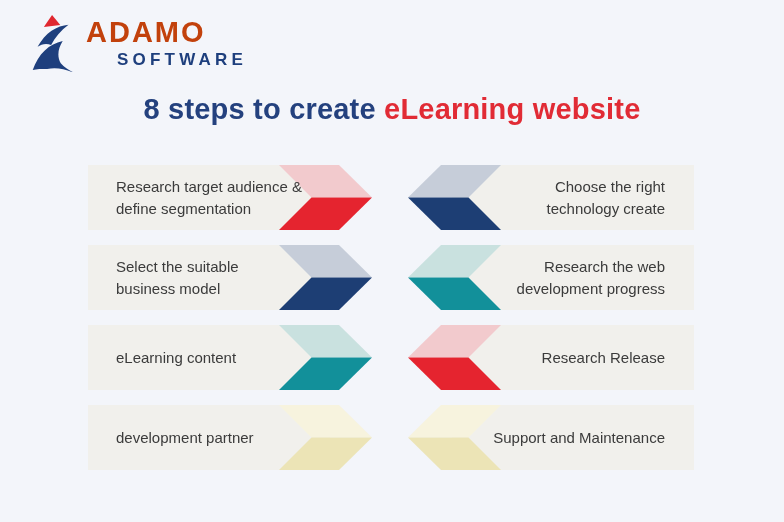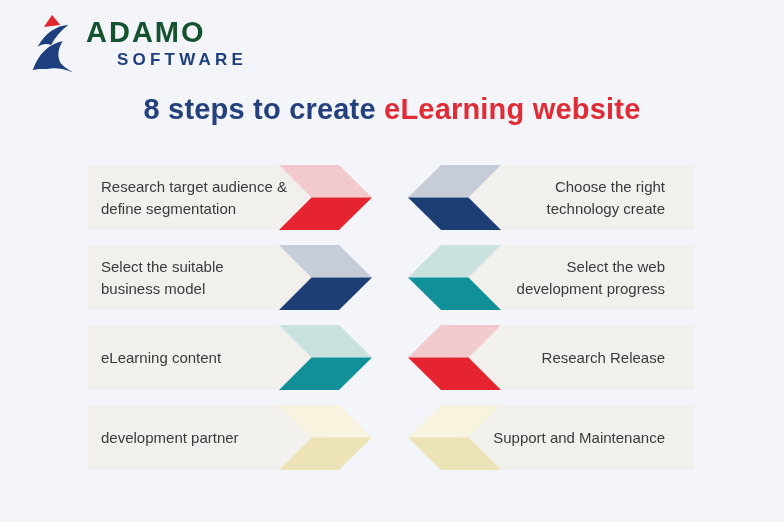--- a/index.html
+++ b/index.html
@@ -6,34 +6,34 @@
   html,body { width:784px; }
   body { font-family:"Liberation Sans", sans-serif; }
   .board {
     position:relative; width:784px; height:522px;
     background:#f3f5fa; overflow:hidden;
   }
   
   .logo { position:absolute; top:14px; left:30px; display:flex; align-items:center; gap:8px; }
   .logo-icon { width:48px; height:58px; }
   .logo-text { display:flex; flex-direction:column; line-height:1; }
-  .logo-name { font-size:29px; font-weight:800; letter-spacing:2px; color:#14532d; }
+  .logo-name { font-size:29px; font-weight:800; letter-spacing:2px; color:#c2410c; }
   .logo-sub  { font-size:17px; font-weight:800; letter-spacing:4.2px; color:#1e3f7d; margin-top:4px;margin-left:31px; }
   
   .title { position:absolute; top:93px; left:0; width:784px; text-align:center;
            font-size:29px; font-weight:800; letter-spacing:0.2px; }
   .title .t-prefix   { color:#24417e; }
   .title .t-highlight{ color:#e12b35; }
   
   .grid { position:absolute; top:165px; left:88px;
           display:grid; grid-template-columns:242px 242px; column-gap:122px; row-gap:15px; }
   .card { position:relative; width:242px; height:65px; background:#f1f0ec;
           display:flex; flex-direction:column; justify-content:center; }
   .card .label { position:relative; z-index:2; font-size:15px; line-height:22px; color:#3b3b3b; }
-  .card.col-left  { padding-left:13px;  align-items:flex-start; }
+  .card.col-left  { padding-left:28px;  align-items:flex-start; }
   .card.col-right { padding-right:29px; align-items:flex-end; text-align:right; }
   .line:empty { display:none; }
   .chev { position:absolute; top:0; width:93px; height:65px; z-index:1; }
   .card.col-left  .chev { left:191px; }
   .card.col-right .chev { left:-44px; }
 </style>
 </head>
 <body>
 
 <div class="board">
@@ -84,21 +84,21 @@
         <div class="line">business model</div>
       </div>
       <svg class="chev" viewBox="0 0 93 65">
         <path d="M0,0 L60,0 L93,32.5 L32.5,32.5 Z" fill="#c6cdd9"></path>
         <path d="M32.5,32.5 L93,32.5 L60,65 L0,65 Z" fill="#1d3e74"></path>
       </svg>
     </div>
 
     <div class="card col-right">
       <div class="label">
-        <div class="line">Select the web</div>
+        <div class="line">Research the web</div>
         <div class="line">development progress</div>
       </div>
       <svg class="chev" viewBox="0 0 93 65">
         <path d="M93,0 L33,0 L0,32.5 L60.5,32.5 Z" fill="#c9e1df"></path>
         <path d="M60.5,32.5 L0,32.5 L33,65 L93,65 Z" fill="#12909a"></path>
       </svg>
     </div>
 
     <div class="card col-left">
       <div class="label">

